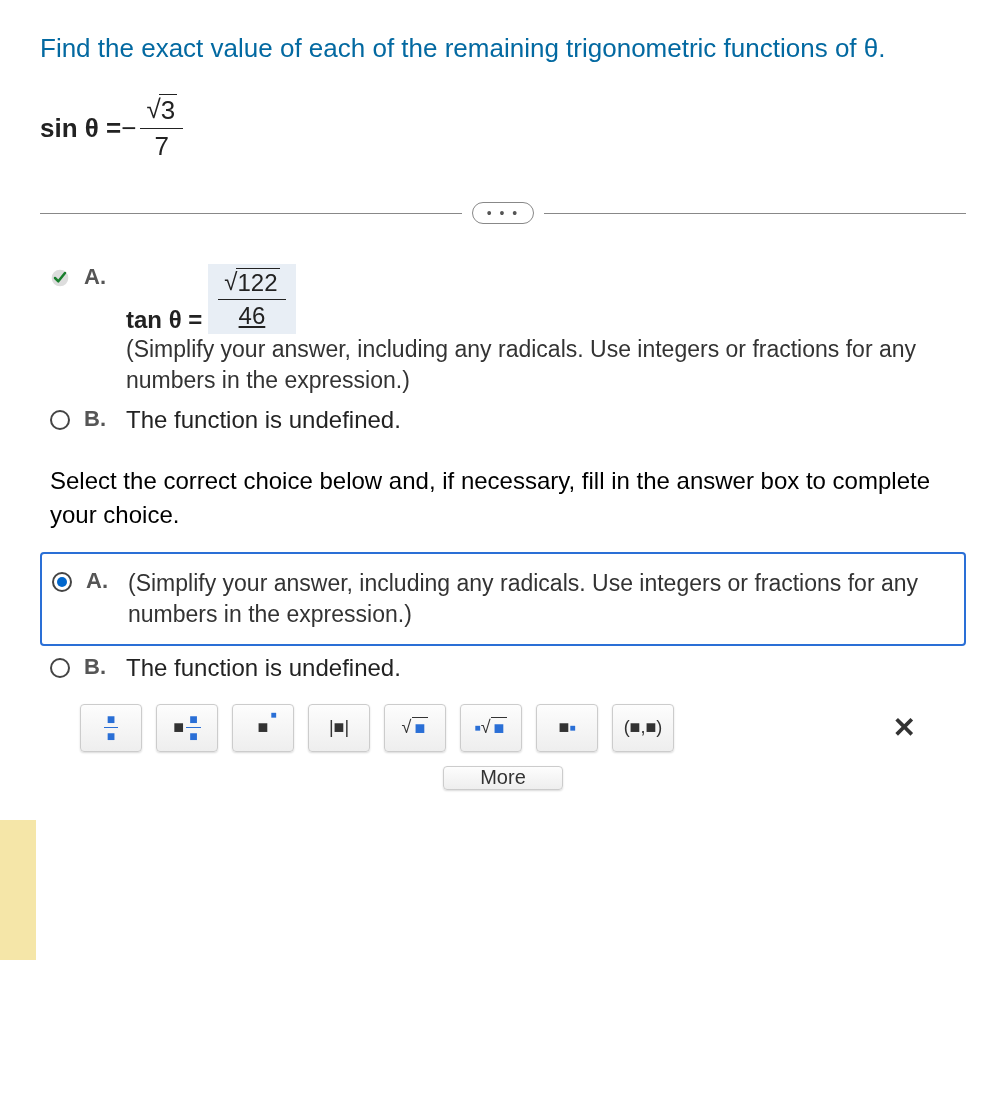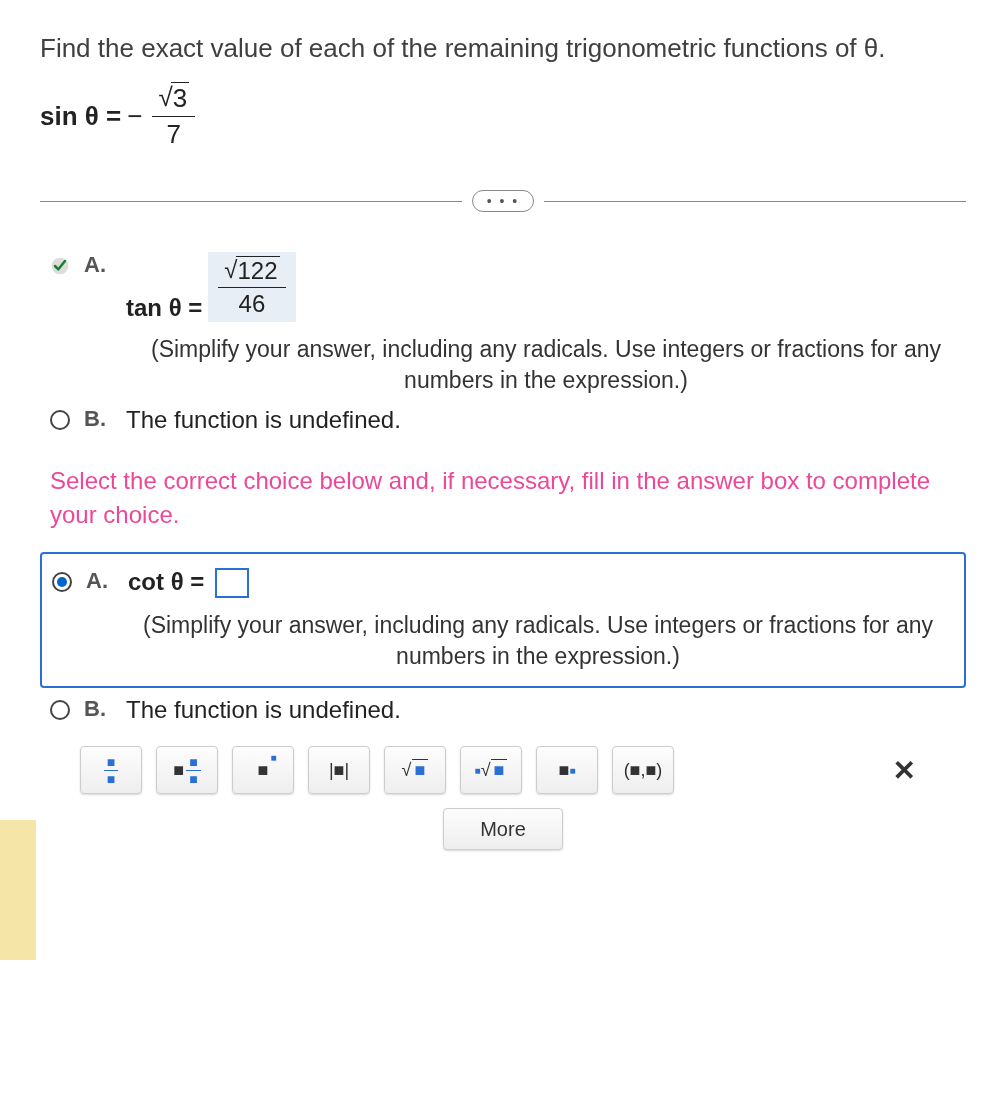--- a/index.html
+++ b/index.html
@@ -11,31 +11,31 @@
     overflow: hidden;
     position: relative;
   }
   .page {
     background: #ffffff;
     padding: 30px 40px 20px 40px;
     min-height: 100%;
   }
   .question-text {
     font-size: 26px;
-    color: #404040;
+    color: #0369a1;
     line-height: 1.4;
-    margin-bottom: 16px;
+    margin-bottom: 28px;
   }
   .given-line {
     font-size: 26px;
     color: #222;
     display: flex;
     align-items: center;
     margin-bottom: 40px;
-    gap: 6px;
+    gap: 0;
   }
   .frac {
     display: inline-flex;
     flex-direction: column;
     align-items: center;
     vertical-align: middle;
     margin: 0 4px;
   }
   .frac .num { border-bottom: 1.5px solid #222; padding: 0 6px 2px 6px; }
   .frac .den { padding: 2px 6px 0 6px; }
@@ -85,26 +85,26 @@
   .choice-content { font-size: 24px; color: #222; flex: 1; }
   .answer-frac-box {
     display: inline-flex;
     flex-direction: column;
     align-items: center;
     background: #e8eef5;
     padding: 4px 10px;
     margin-left: 6px;
   }
   .answer-frac-box .num { border-bottom: 1.5px solid #222; padding: 0 6px 2px 6px; }
-  .answer-frac-box .den { padding: 2px 6px 0 6px; }
+  .answer-frac-box .den { padding: 2px 6px 0 6px; text-decoration: underline; }
   .hint-text {
-    font-size: 23px; color: #333; margin-top: 12px; line-height: 1.35; text-align: center;
+    font-size: 23px; color: #333; margin-top: 0; line-height: 1.35;
   }
   .prompt-text {
-    font-size: 24px; color: #ec4899; margin: 30px 0 20px 0; line-height: 1.4;
+    font-size: 24px; color: #000000; margin: 30px 0 20px 0; line-height: 1.4;
     padding-left: 10px;
   }
   .selected-box {
     border: 2px solid #2a6fd6;
     border-radius: 4px;
     padding: 14px 16px 14px 10px;
     margin-bottom: 8px;
   }
   .input-box {
     display: inline-block;
@@ -142,21 +142,21 @@
   .tool-btn .mini-frac {
     display:flex; flex-direction:column; align-items:center; font-size:14px; color:#2a6fd6;
   }
   .tool-btn .mini-frac .t { border-bottom:1.5px solid #2a6fd6; padding:0 3px; }
   .tool-btn .mini-frac .b { padding:0 3px; }
   .close-x {
     font-size: 28px; font-weight: bold; color: #333; margin-left: auto;
     padding: 4px 10px;
   }
   .more-btn {
-    width: 120px; height: 42px;
+    width: 120px; height: 24px;
     border: 1px solid #ccc;
     background: linear-gradient(#fdfdfd,#eee);
     border-radius: 4px;
     display: flex; align-items: center; justify-content: center;
     font-size: 20px; color: #333;
     margin: 8px auto 0 auto;
     box-shadow: 0 1px 2px rgba(0,0,0,0.15);
   }
   .bold { font-weight: bold; }
 </style>
@@ -226,24 +226,20 @@
 
   </div>
 
   <div class="prompt-text">Select the correct choice below and, if necessary, fill in the answer box to complete your choice.</div>
 
   <div class="selected-box">
     <div class="choice-row" style="padding-left:0;margin-bottom:0;">
       <span class="radio selected"></span>
       <span class="choice-label">A.</span>
       <div class="choice-content">
-        <div>
-          <span class="bold">cot θ =</span>
-          <span class="input-box"></span>
-        </div>
         <div class="hint-text">(Simplify your answer, including any radicals. Use integers or fractions for any numbers in the expression.)</div>
       </div>
     </div>
   </div>
 
   <div class="choice-row">
     <span class="radio"></span>
     <span class="choice-label">B.</span>
     <div class="choice-content">The function is undefined.</div>
   </div>

